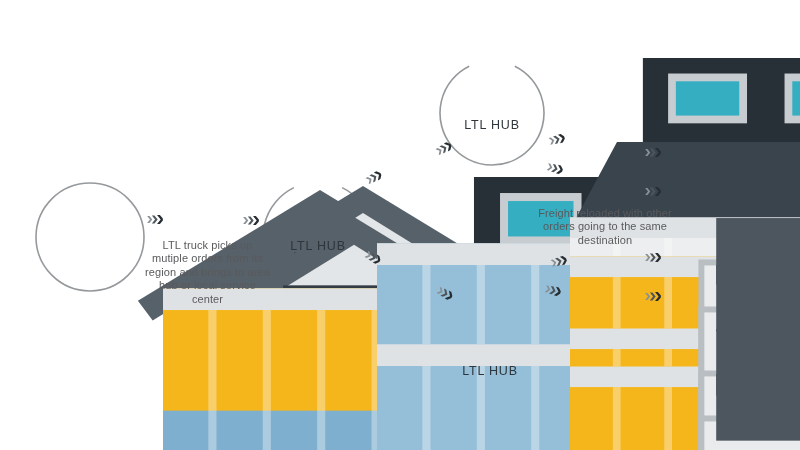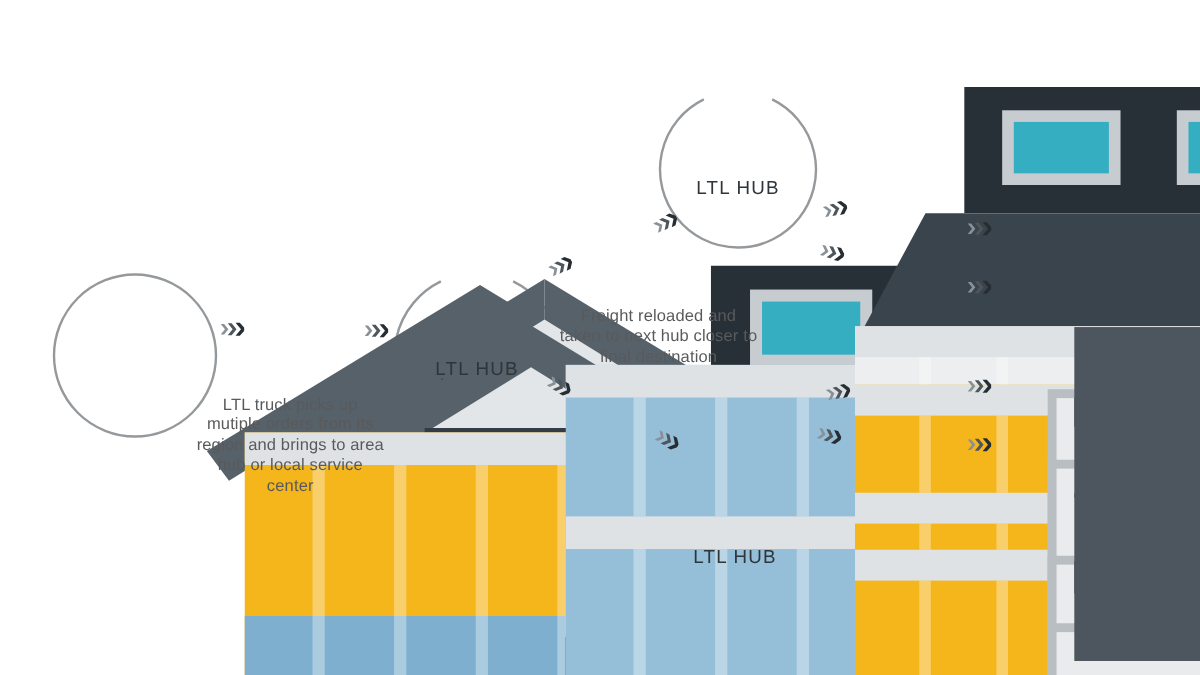--- a/index.html
+++ b/index.html
@@ -213,20 +213,20 @@
         <use href="#sym-chev" width="16" height="11"></use>
       </g>
     <g transform="translate(645,252)">
         <use href="#sym-chev" width="16" height="11"></use>
       </g>
     <g transform="translate(645,291)">
         <use href="#sym-chev" width="16" height="11"></use>
       </g>
   </svg>
 
-  <div class="caption" style="left:131px;top:239px;width:125px;margin-top:25px;">LTL truck picks up mutiple orders from its region and brings to area hub or local service center</div>
-  <div class="caption" style="left:372px;top:205px;width:134px;">Freight reloaded and taken to next hub closer to final destination</div>
+  <div class="caption" style="left:145px;top:239px;width:125px;">LTL truck picks up mutiple orders from its region and brings to area hub or local service center</div>
+  <div class="caption" style="left:538px;top:207px;width:134px;">Freight reloaded with other orders going to the same destination</div>
 
   <div class="hub-label" style="left:278px;top:239px;width:80px;">LTL HUB</div>
   <div class="hub-label" style="left:452px;top:118px;width:80px;">LTL HUB</div>
   <div class="hub-label" style="left:450px;top:364px;width:80px;">LTL HUB</div>
 
 </div>
 
 </body></html>

